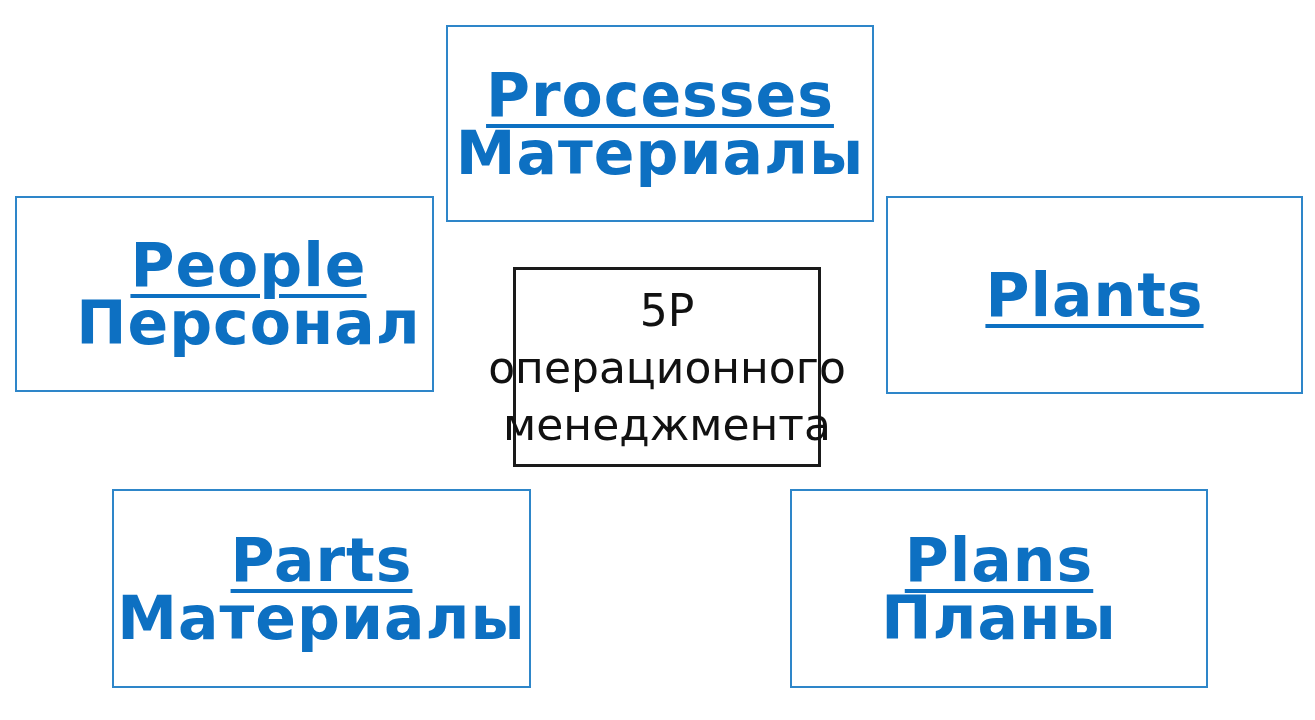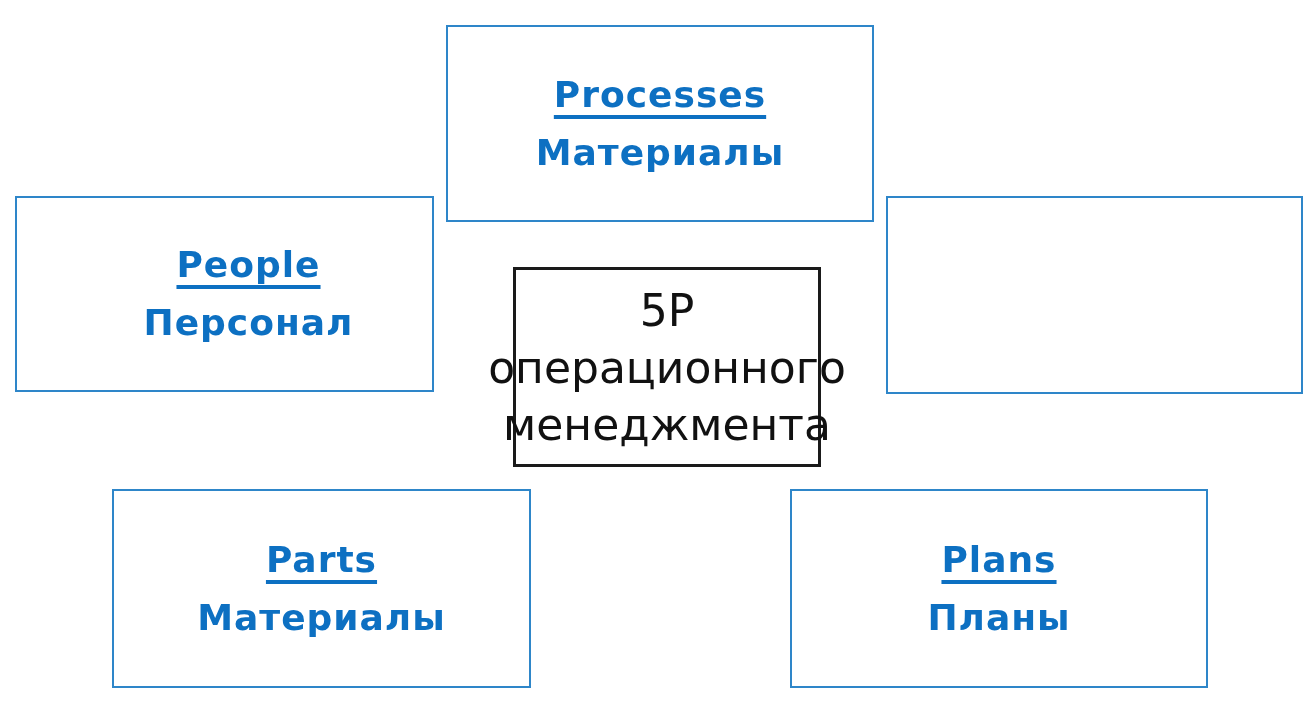--- a/index.html
+++ b/index.html
@@ -25,21 +25,21 @@
     flex-direction: column;
     align-items: center;
     justify-content: center;
     text-align: center;
     background: var(--page-bg);
   }
   .box.blue {
     border: 2px solid var(--box-border);
     color: var(--accent-text);
     font-weight: bold;
-    font-size: 36px;
+    font-size: 60px;
     line-height: 58px;
     letter-spacing: 1px;
     text-align: right;
   }
   .box.blue .en {
     text-decoration: underline;
     text-decoration-thickness: 4px;
     text-underline-offset: 8px;
     text-decoration-color: var(--accent-text);
   }
@@ -75,20 +75,21 @@
     <span class="en">Processes</span>
     <span class="ru">Материалы</span>
   </div>
 
   <div class="box blue pos-people">
     <span class="en">People</span>
     <span class="ru">Персонал</span>
   </div>
 
   <div class="box blue pos-plants">
+    <span class="en">Plants</span>
   </div>
 
   <div class="box center pos-center">
     <span>5P операционного менеджмента</span>
   </div>
 
   <div class="box blue pos-plans">
     <span class="en">Plans</span>
     <span class="ru">Планы</span>
   </div>

